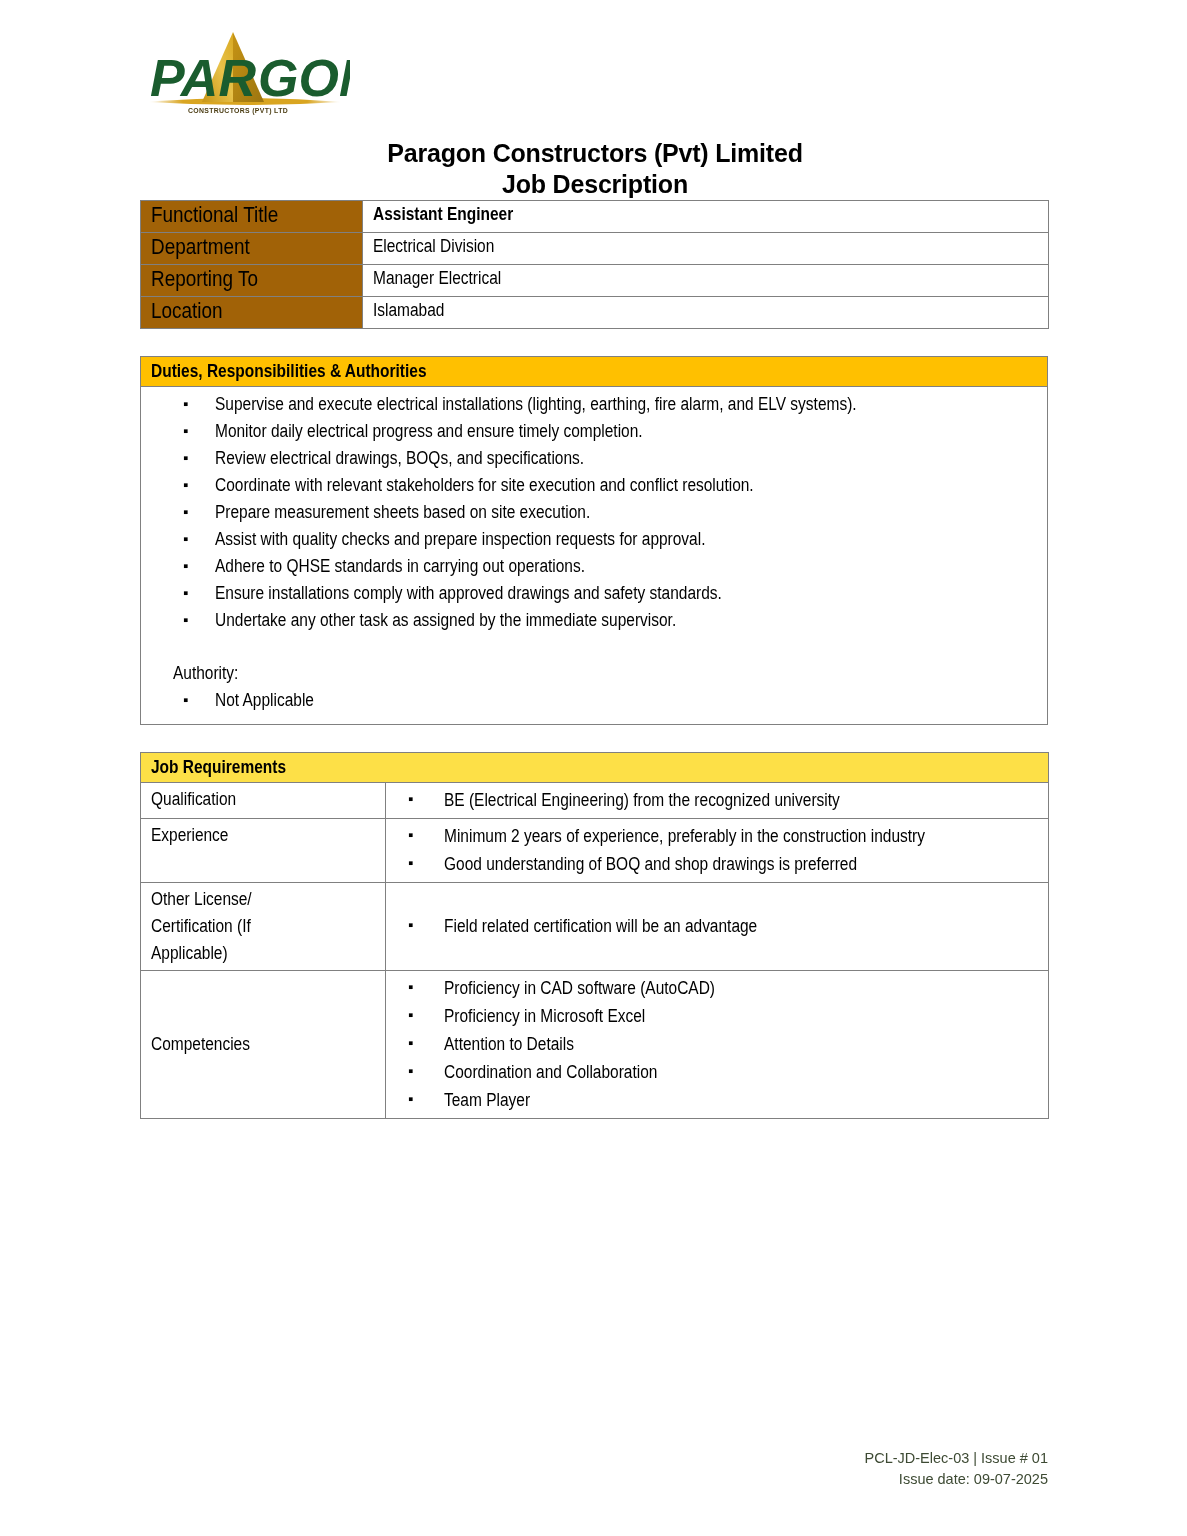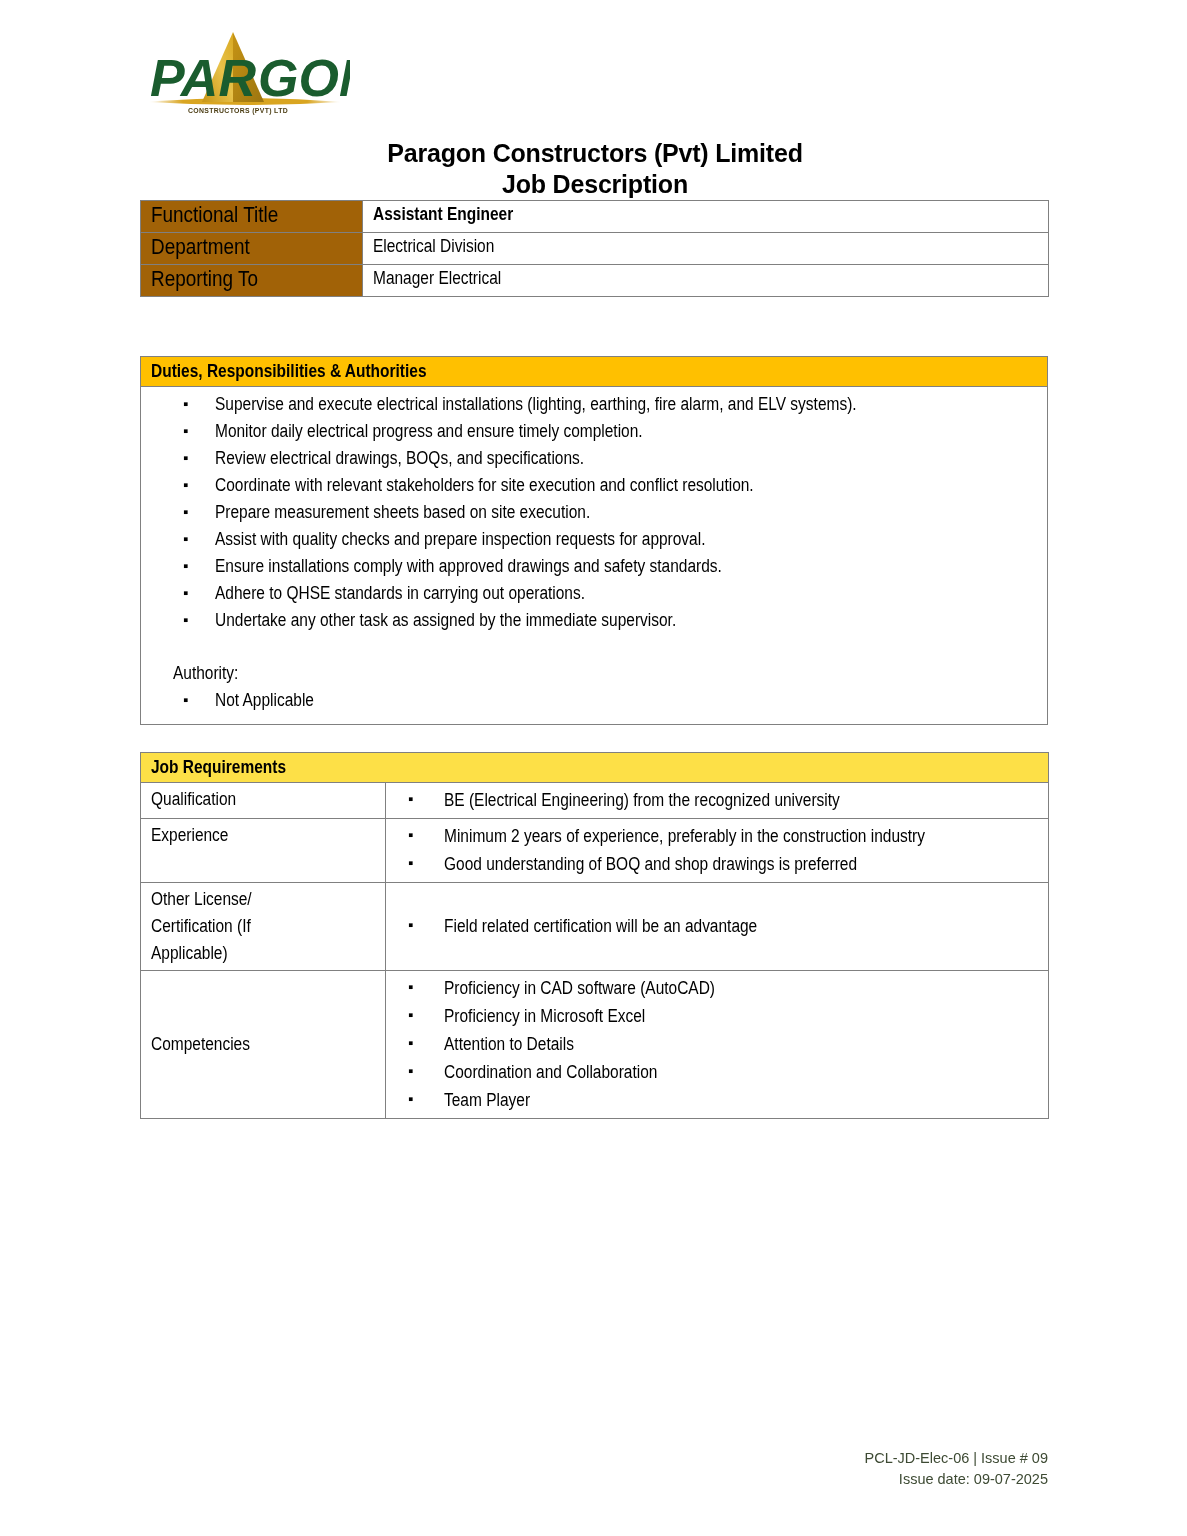--- a/index.html
+++ b/index.html
@@ -272,37 +272,45 @@
         </td>
       </tr>
       <tr>
         <td class="cell-label">
           <span class="cond">Reporting To</span>
         </td>
         <td class="cell-value">
           <span class="cond">Manager Electrical</span>
         </td>
       </tr>
+      <tr>
+        <td class="cell-label">
+          <span class="cond">Location</span>
+        </td>
+        <td class="cell-value">
+          <span class="cond">Islamabad</span>
+        </td>
+      </tr>
     </tbody>
   </table>
 
   <div id="duties-box">
     <div class="band">
       <span class="cond">Duties, Responsibilities &amp; Authorities</span>
     </div>
     <div class="duties-body">
       <ul class="bl">
         <li><span class="cond">Supervise and execute electrical installations (lighting, earthing, fire alarm, and ELV systems).</span></li>
         <li><span class="cond">Monitor daily electrical progress and ensure timely completion.</span></li>
         <li><span class="cond">Review electrical drawings, BOQs, and specifications.</span></li>
         <li><span class="cond">Coordinate with relevant stakeholders for site execution and conflict resolution.</span></li>
         <li><span class="cond">Prepare measurement sheets based on site execution.</span></li>
         <li><span class="cond">Assist with quality checks and prepare inspection requests for approval.</span></li>
+        <li><span class="cond">Adhere to QHSE standards in carrying out operations.</span></li>
         <li><span class="cond">Ensure installations comply with approved drawings and safety standards.</span></li>
-        <li><span class="cond">Adhere to QHSE standards in carrying out operations.</span></li>
         <li><span class="cond">Undertake any other task as assigned by the immediate supervisor.</span></li>
       </ul>
       <div class="authority-head">
         <span class="cond">Authority:</span>
       </div>
       <ul class="bl">
         <li><span class="cond">Not Applicable</span></li>
       </ul>
     </div>
   </div>
@@ -366,17 +374,17 @@
             <li><span class="cond">Attention to Details</span></li>
             <li><span class="cond">Coordination and Collaboration</span></li>
             <li><span class="cond">Team Player</span></li>
           </ul>
         </td>
       </tr>
     </tbody>
   </table>
 
   <div class="footer">
-    <span>PCL-JD-Elec-06  |  Issue # 09</span>
+    <span>PCL-JD-Elec-03  |  Issue # 01</span>
     <span>Issue date: 09-07-2025</span>
   </div>
 
 </div>
 
 </body></html>

